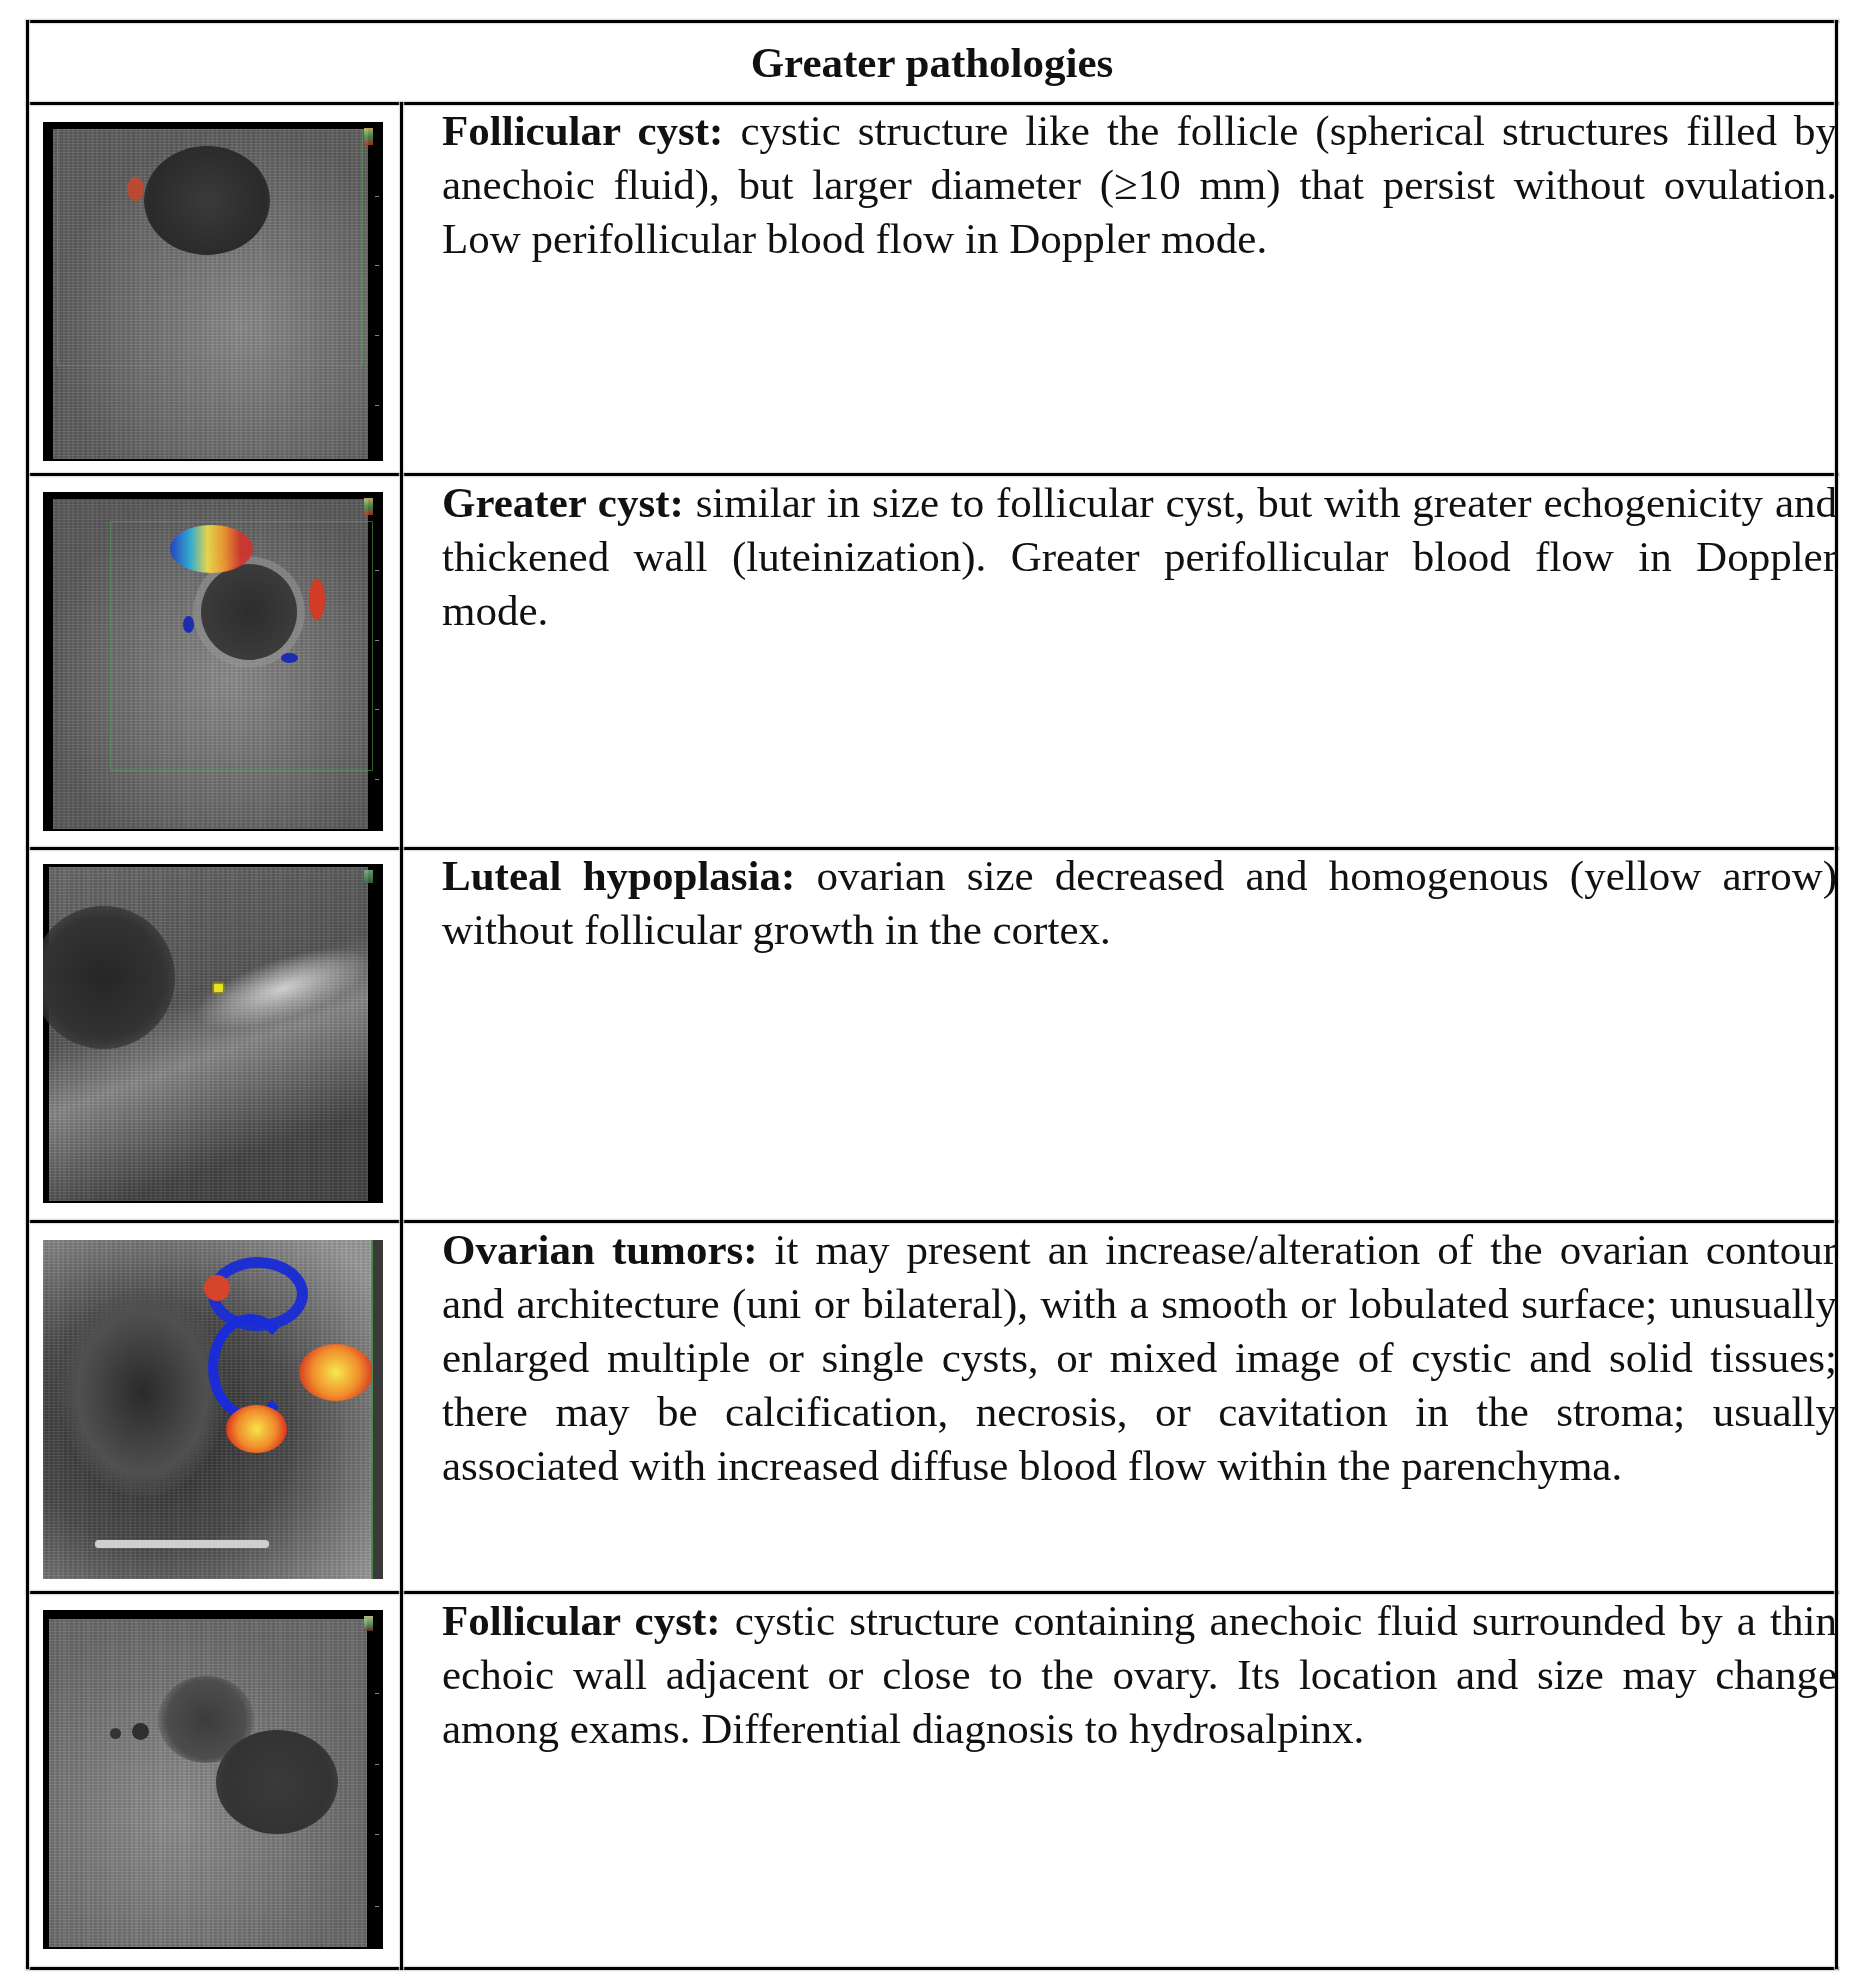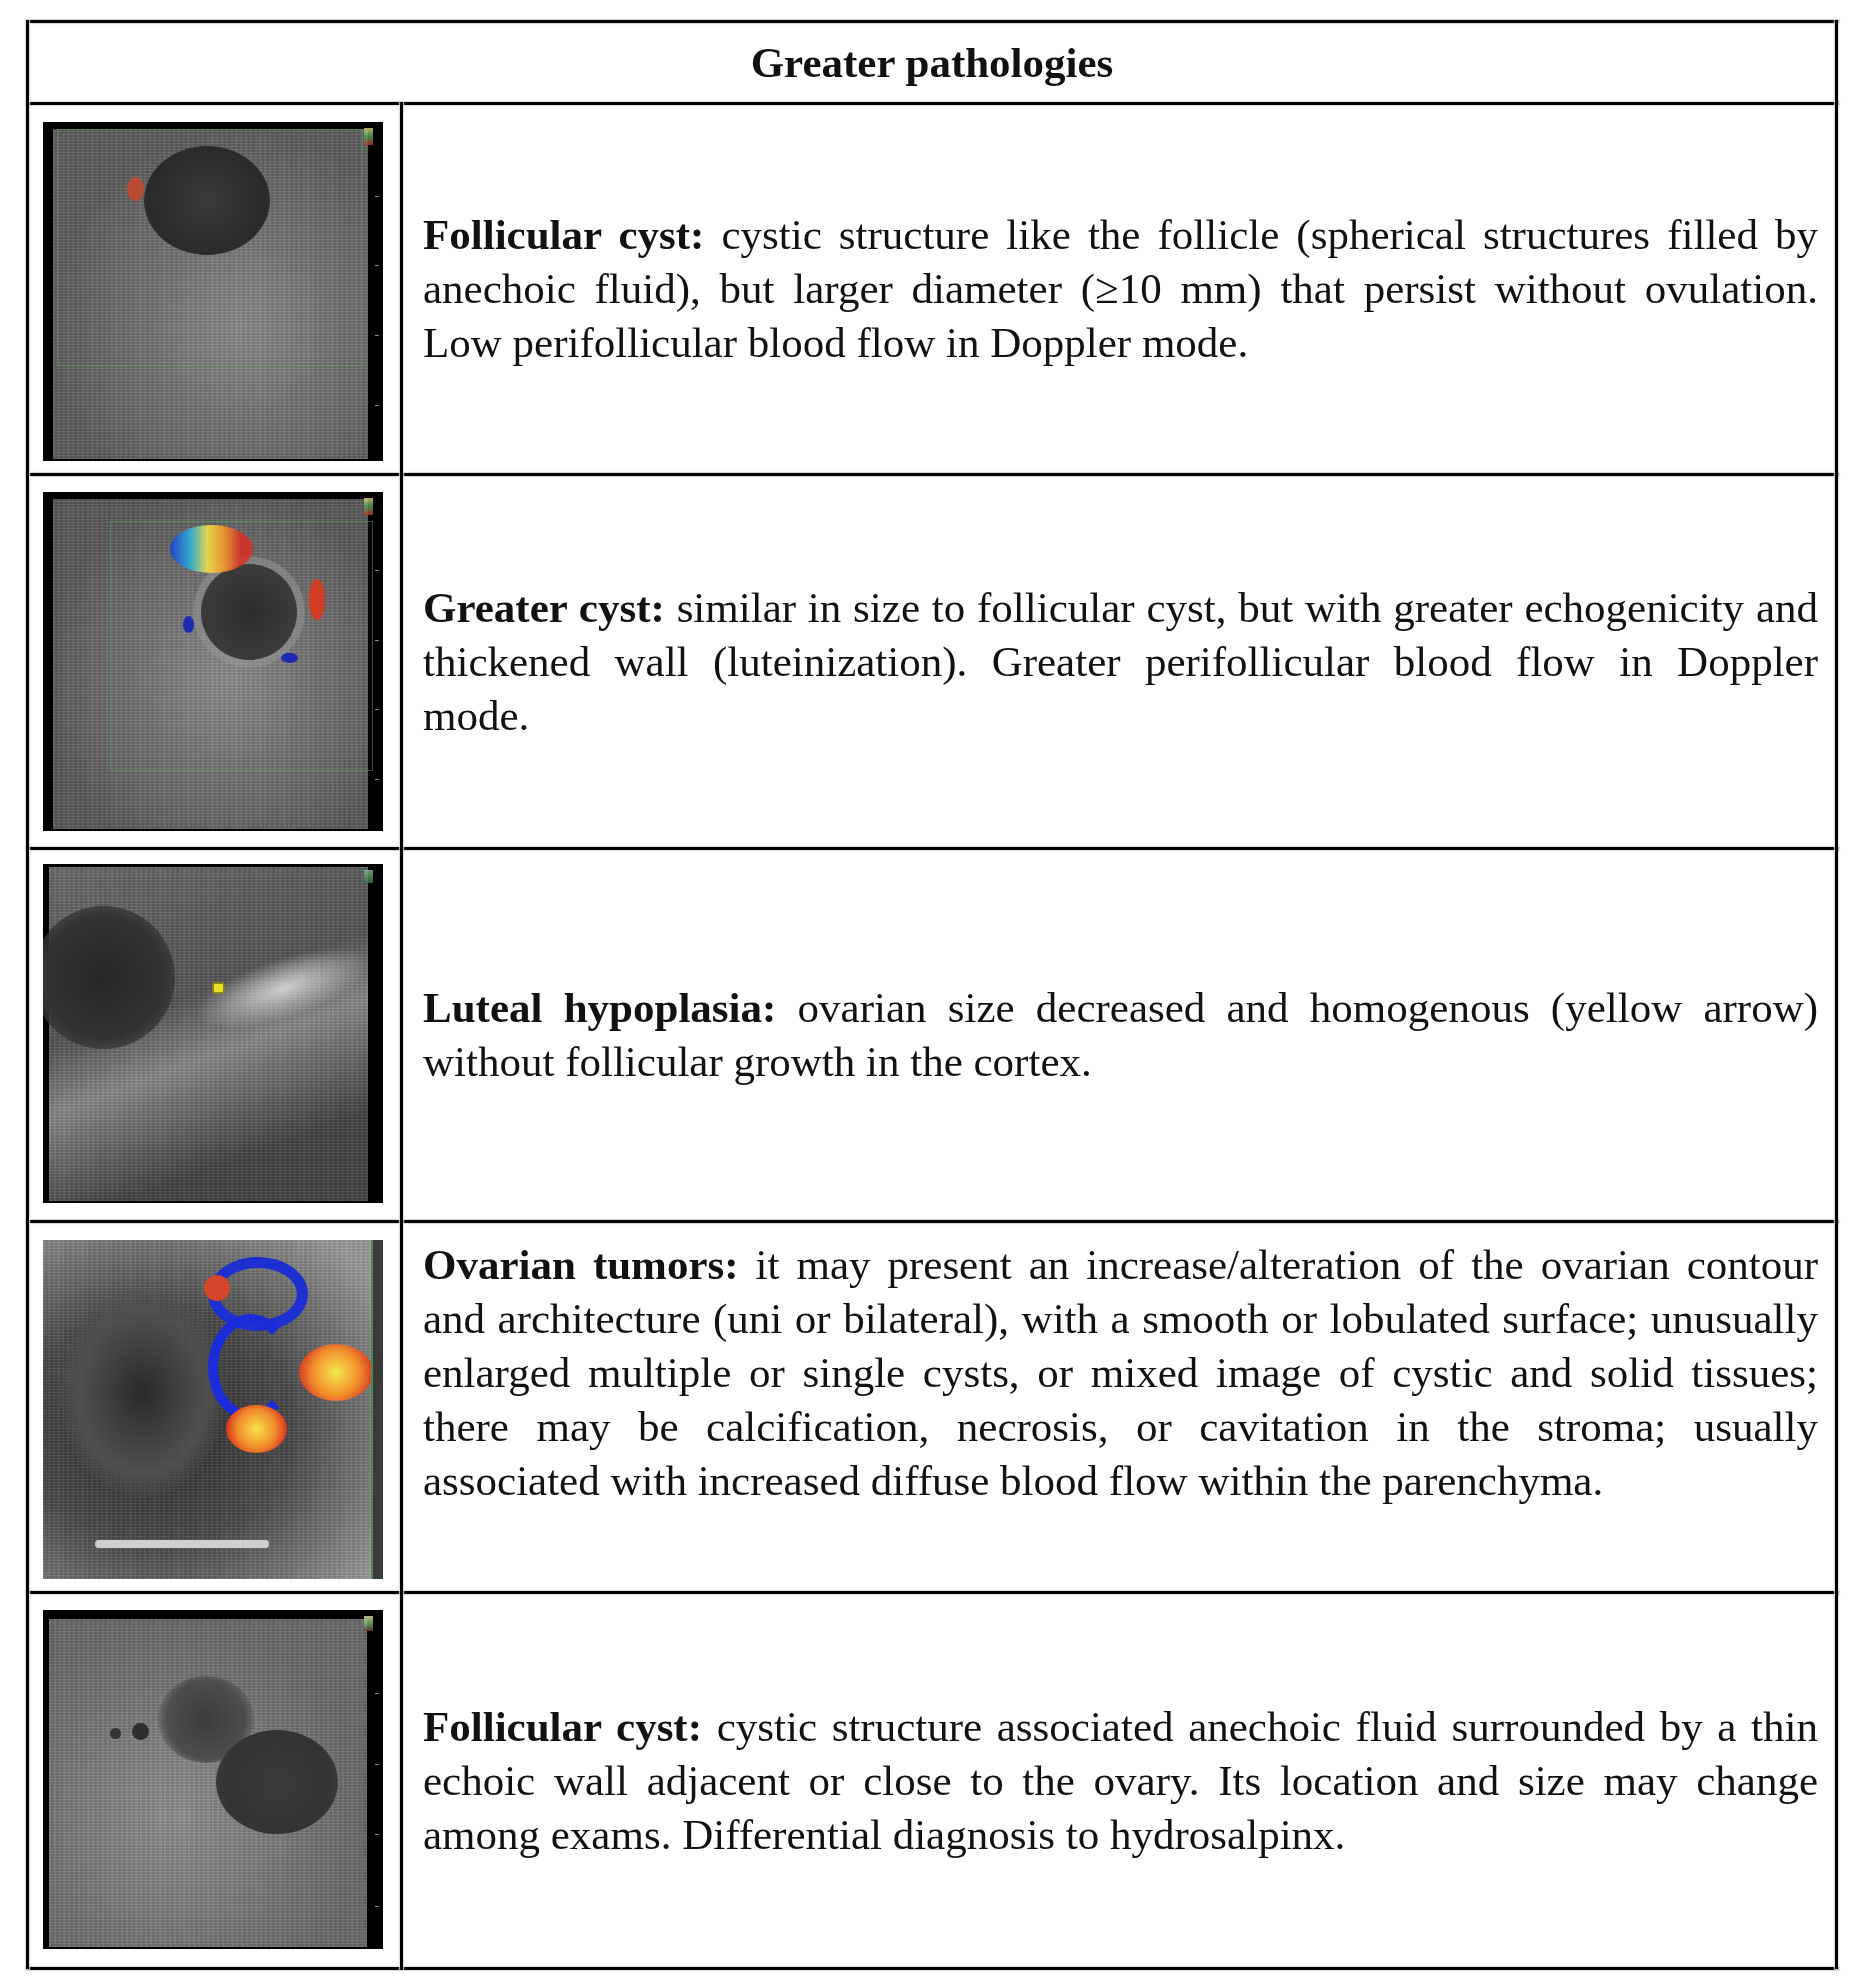--- a/index.html
+++ b/index.html
@@ -1,20 +1,20 @@
 <!DOCTYPE html>
 <html style="font-size:7px"><head>
 <meta charset="utf-8">
 <style>
   html, body { margin:0; padding:0; background:#ffffff; }
   body { width:1859px; height:1985px; position:relative; overflow:hidden; font-family:"Liberation Serif","DejaVu Serif",serif; color:#111; }
   .hline { position:absolute; height:2.6px; background:#000; box-shadow:0 0 1.3px 0.9px #d8d8d8; }
   .vline { position:absolute; width:2.6px; background:#000; box-shadow:0 0 1.3px 0.9px #d8d8d8; }
   .title { position:absolute; left:28px; width:1808px; top:22.6px; height:80px; display:flex; align-items:center; justify-content:center; font-weight:bold; font-size:43px; line-height:1; }
-  .desc { position:absolute; left:423px; width:1395px; display:flex; align-items:center; }
+  .desc { position:absolute; left:442px; width:1395px; display:flex; }
   .desc p { margin:0; font-size:43px; line-height:54px; text-align:justify; text-align-last:left; }
   .desc b { font-weight:bold; }
   .us { position:absolute; left:43px; width:340px; height:339px; background:#000; overflow:hidden; }
   .us .field { position:absolute; left:9.6px; top:7px; right:15px; bottom:1.7px; }
   .us .tick { position:absolute; right:4.3px; width:3.5px; height:1.3px; background:#888; }
   .us .scale { position:absolute; top:6px; right:10.4px; width:8.7px; height:17.4px; background:linear-gradient(180deg,#e3d37a,#4fa35b 50%,#c0392b); opacity:.8; }
   .us .box { position:absolute; border:1.3px solid rgba(90,170,90,.55); }
   .blob { position:absolute; border-radius:50%; }
   .speckle { position:absolute; inset:0; background:
      repeating-linear-gradient(0deg, rgba(255,255,255,.06) 0 1.3px, rgba(0,0,0,.05) 1.3px 3px),
@@ -122,16 +122,16 @@
       <div class="blob" style="left:61px;top:109px;width:11.3px;height:11.3px;background:#333;"></div>
       <div class="blob" style="left:167px;top:111px;width:122px;height:104px;background:radial-gradient(circle,#3a3a3a,#333 65%,#4a4a4a);"></div>
     </div>
     <div class="scale" style="height:15px;background:linear-gradient(180deg,#dfe7a0,#6aa871 60%,#6b3a30);"></div>
     <div class="tick" style="top:83px;"></div>
       <div class="tick" style="top:154px;"></div>
       <div class="tick" style="top:224px;"></div>
       <div class="tick" style="top:296px;"></div>
   </div>
   <div class="desc" style="top:1594px;height:373px;">
-    <p><b>Follicular cyst:</b><span> cystic structure associated anechoic fluid surrounded by a thin echoic wall adjacent or close to the ovary. Its location and size may change among exams. Differential diagnosis to hydrosalpinx.</span></p>
+    <p><b>Follicular cyst:</b><span> cystic structure containing anechoic fluid surrounded by a thin echoic wall adjacent or close to the ovary. Its location and size may change among exams. Differential diagnosis to hydrosalpinx.</span></p>
   </div>
 </div>
 
 
 </body></html>

